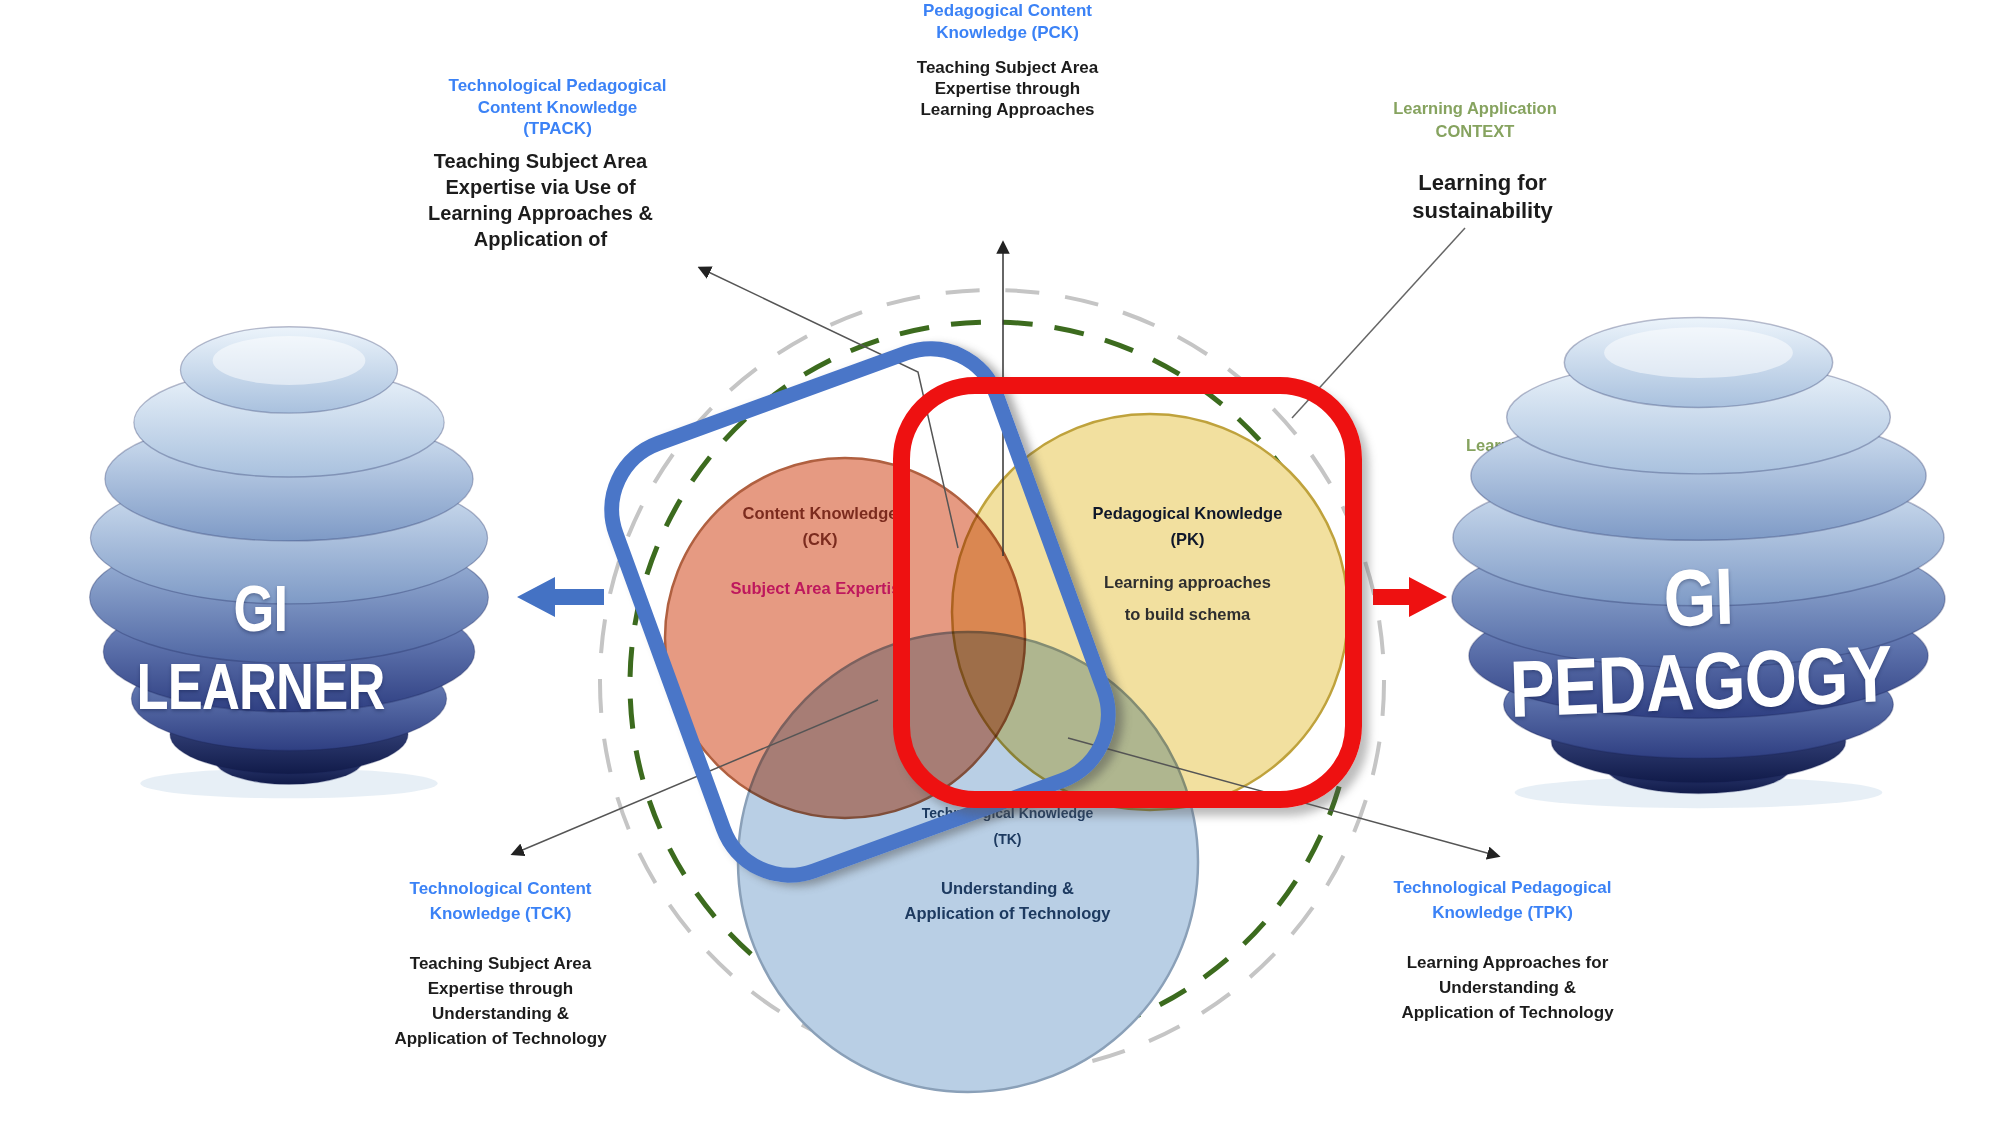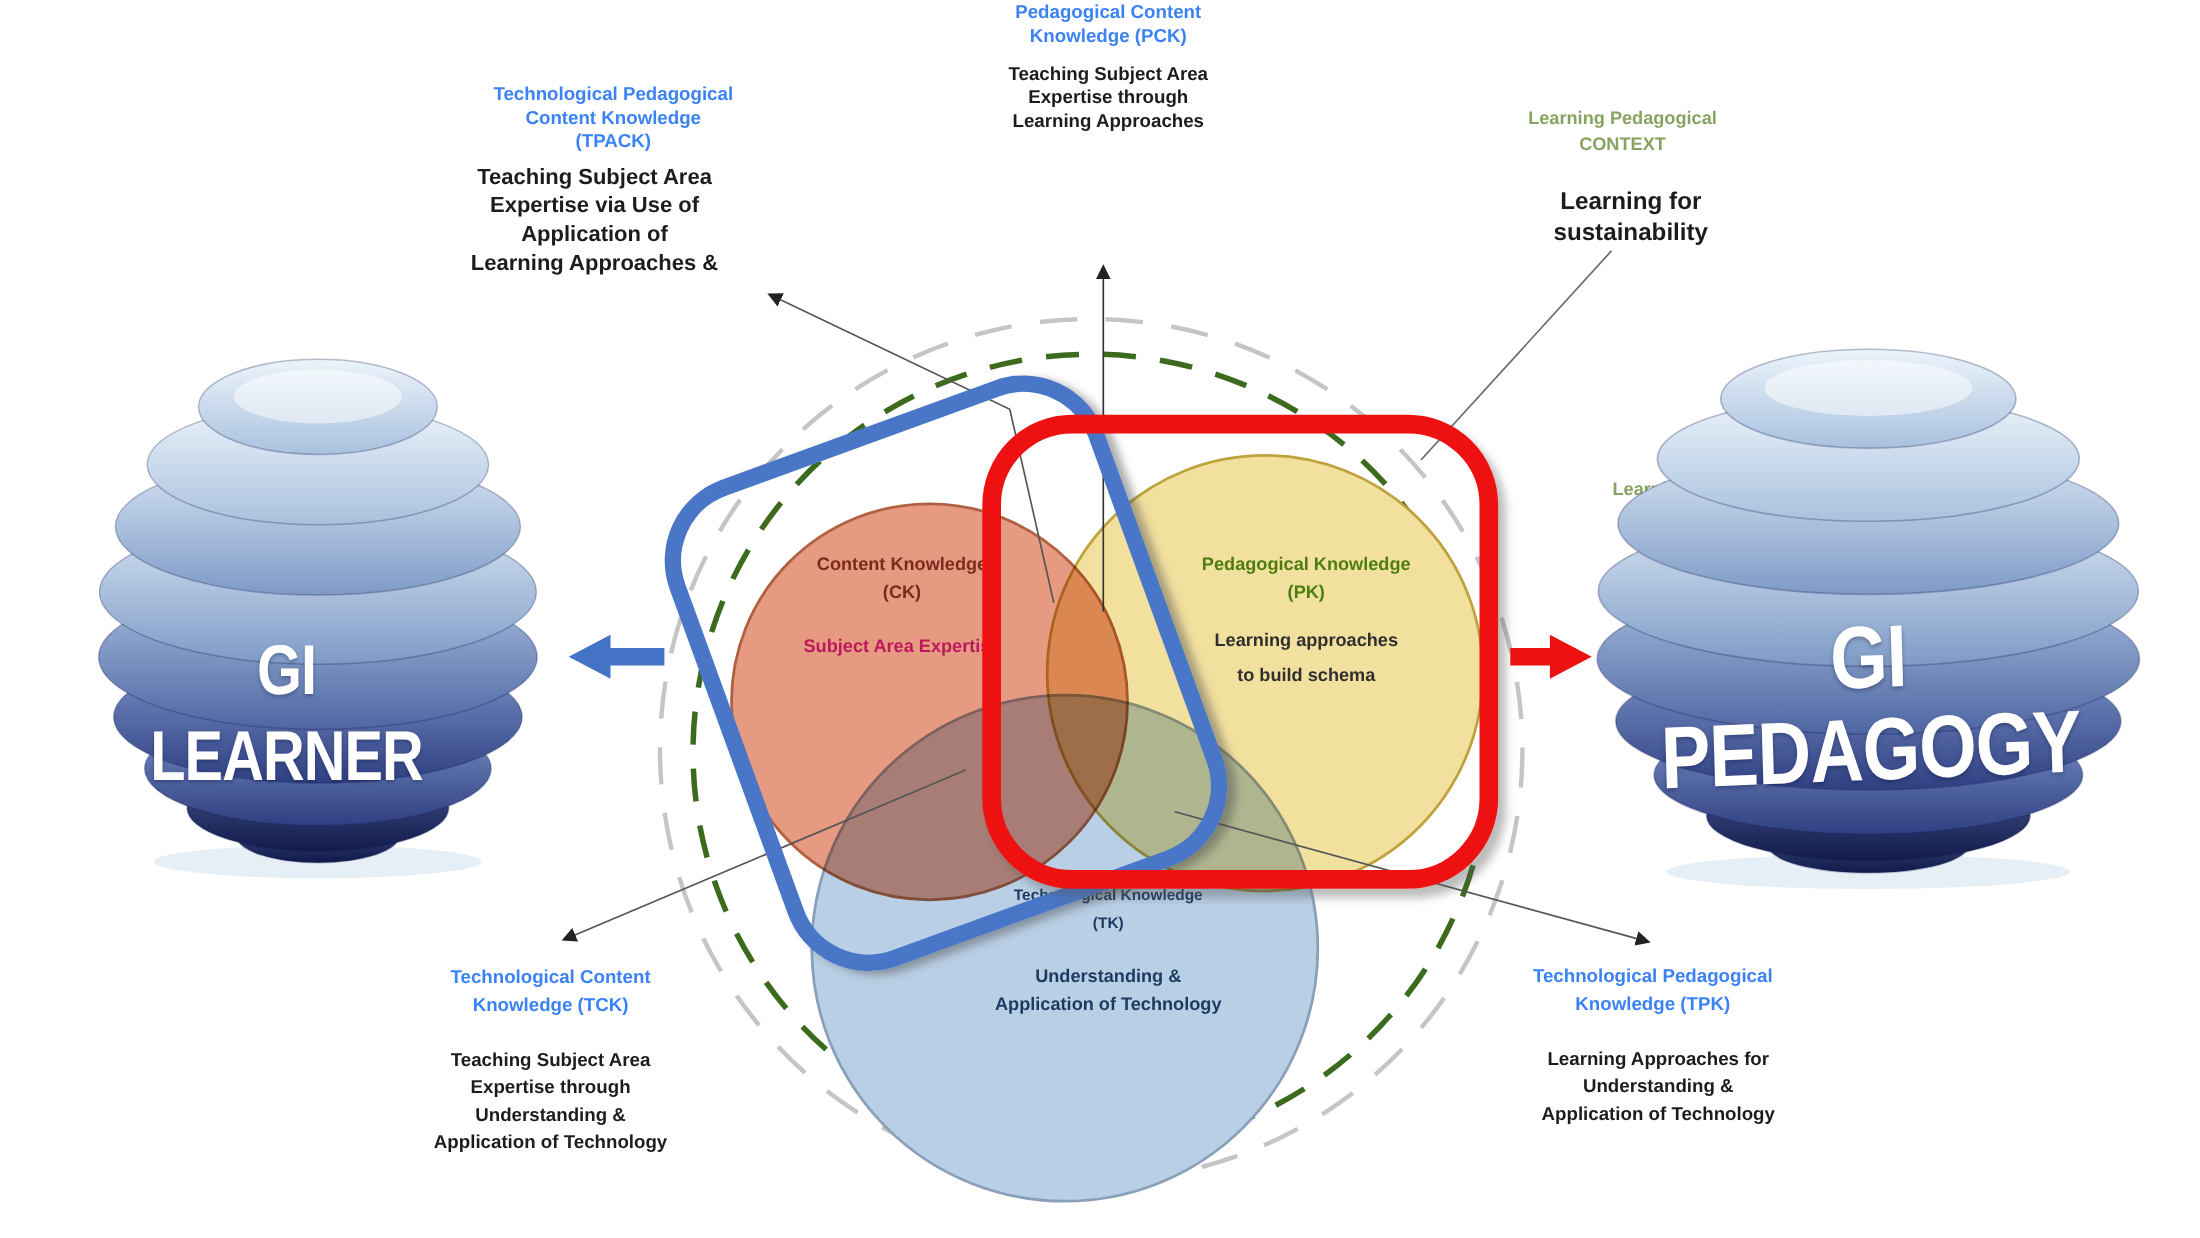--- a/index.html
+++ b/index.html
@@ -117,26 +117,26 @@
   </div>
 
   <div class="lbl title-gray" style="left:405px;top:75px;width:305px;line-height:21.5px;">
     <div>Technological Pedagogical</div>
     <div>Content Knowledge</div>
     <div>(TPACK)</div>
   </div>
   <div class="lbl desc-black" style="left:363px;top:148px;width:355px;font-size:20px;line-height:26px;">
     <div>Teaching Subject Area</div>
     <div>Expertise via Use of</div>
+    <div>Learning Approaches &amp;</div>
     <div>Application of</div>
-    <div>Learning Approaches &amp;</div>
   </div>
 
   <div class="lbl green-soft" style="left:1335px;top:97px;width:280px;line-height:23px;">
-    <div>Learning Pedagogical</div>
+    <div>Learning Application</div>
     <div>CONTEXT</div>
   </div>
   <div class="lbl desc-black" style="left:1350px;top:169px;width:265px;font-size:22px;line-height:28px;">
     <div>Learning for</div>
     <div>sustainability</div>
   </div>
 
   <div class="lbl green-soft" style="left:1410px;top:432px;width:245px;line-height:26px;">
     <div>Learning Activity</div>
     <div>CONTEXT</div>
@@ -172,21 +172,21 @@
   </div>
 
   <div class="lbl venn-label" style="left:695px;top:500px;width:250px;font-size:16.5px;line-height:26px;color:#7b2b1e;">
     <div>Content Knowledge</div>
     <div>(CK)</div>
   </div>
   <div class="lbl venn-label" style="left:695px;top:578px;width:250px;font-size:16.5px;line-height:20px;color:#be185d;">
     <div>Subject Area Expertise</div>
   </div>
 
-  <div class="lbl venn-label" style="left:1060px;top:500px;width:255px;font-size:16.5px;line-height:26px;color:#4d7c0f;">
+  <div class="lbl venn-label" style="left:1060px;top:500px;width:255px;font-size:16.5px;line-height:26px;color:#0f172a;">
     <div>Pedagogical Knowledge</div>
     <div>(PK)</div>
   </div>
   <div class="lbl venn-label" style="left:1060px;top:566px;width:255px;font-size:16.5px;line-height:32px;color:#2f2f2f;">
     <div>Learning approaches</div>
     <div>to build schema</div>
   </div>
 
   <div class="lbl venn-label" style="left:880px;top:800px;width:255px;font-size:14px;line-height:26px;color:#1d3a60;">
     <div>Technological Knowledge</div>

